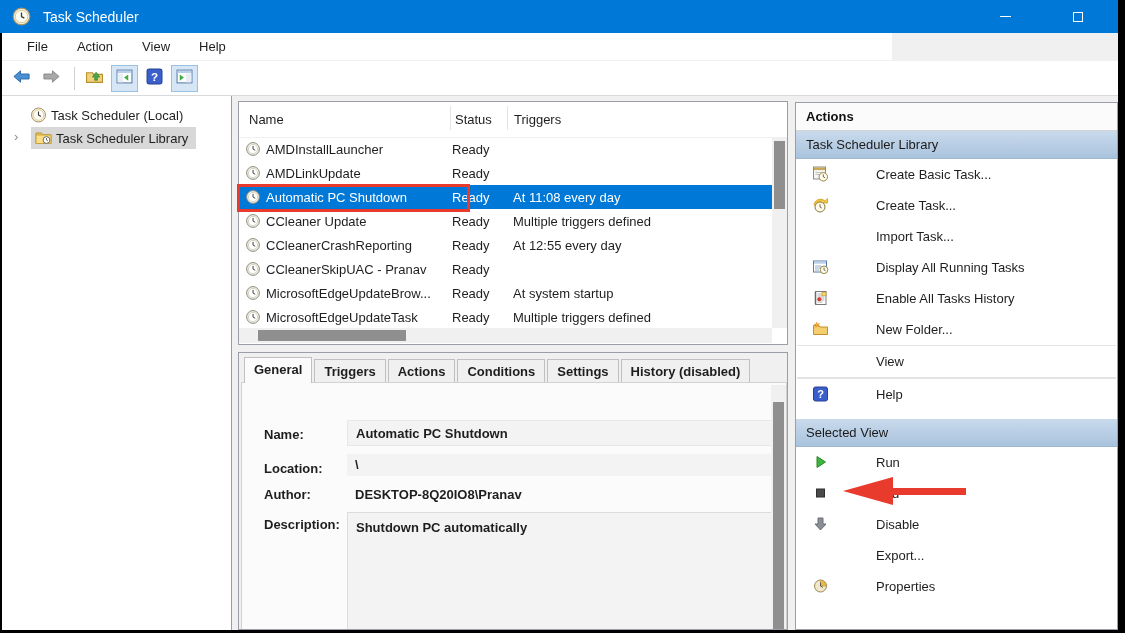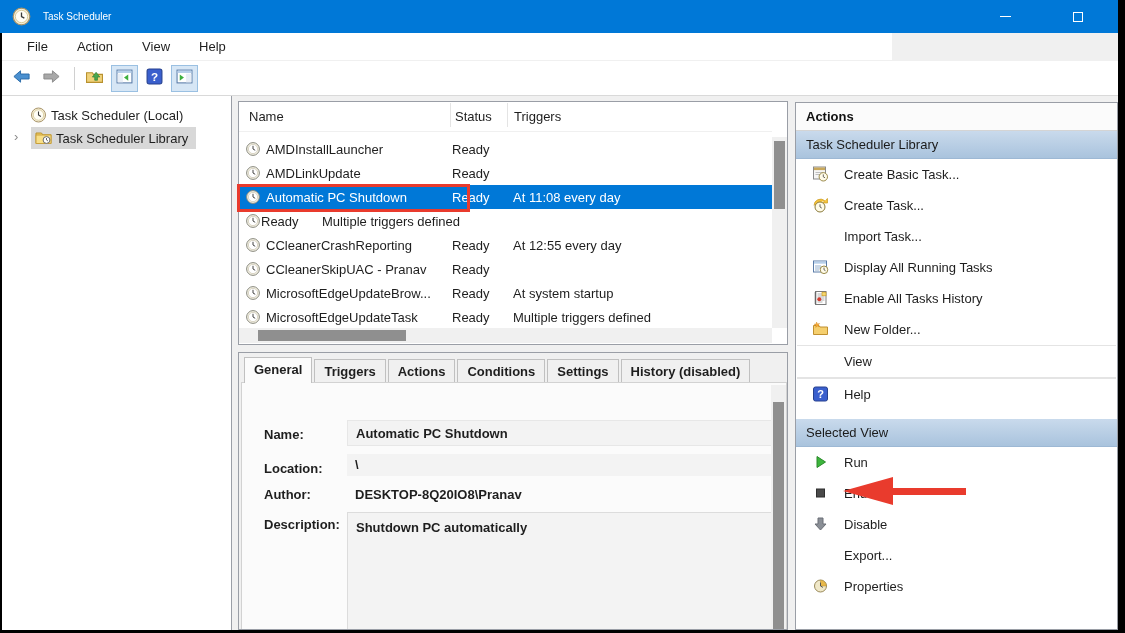--- a/index.html
+++ b/index.html
@@ -5,21 +5,21 @@
   * { margin:0; padding:0; box-sizing:border-box; }
   html,body { width:1125px; height:633px; overflow:hidden; background:#000;
               font-family:"Liberation Sans", sans-serif; }
   .window { position:absolute; left:0; top:0; width:1118px; height:630px; background:#f0f0f0; }
 
   
   .titlebar { position:absolute; left:0; top:0; width:1118px; height:33px; background:#0078D7;
               display:flex; align-items:center; color:#fff; }
   .titlebar-icon { width:19px; height:19px; margin-left:12px; display:inline-block; }
   .titlebar-icon svg { width:100%; height:100%; }
-  .titlebar-title { margin-left:12px; font-size:10px; }
+  .titlebar-title { margin-left:12px; font-size:14px; }
   .win-btn { position:absolute; top:0; width:40px; height:33px; display:flex; align-items:center; justify-content:center; }
   .btn-min { left:985px; }
   .btn-max { left:1058px; }
   .min-glyph { width:11px; height:1px; background:#fff; display:block; }
   .max-glyph { width:10px; height:10px; border:1px solid #fff; display:block; }
 
   
   .menubar { position:absolute; left:2px; top:33px; width:890px; height:28px; background:#fff;
              display:flex; align-items:center; padding-left:15px; border-bottom:1px solid #f0f0f0; }
   .menu-item { font-size:13px; color:#1e1e1e; padding:4px 10px; margin-right:9px; }
@@ -39,21 +39,21 @@
   .tree-row { position:absolute; display:flex; align-items:center; font-size:13px; color:#1e1e1e; height:22px; }
   .tree-root { left:24px; top:8px;text-align:center; }
   .tree-expander { position:absolute; left:12px; top:33px; color:#8a8a8a; font-size:13px; }
   .tree-child { left:29px; top:31px; background:#d8d8d8; padding-right:8px; }
   .tree-icon { width:17px; height:16px; display:inline-block; margin:0 4px; }
   .tree-icon svg { width:100%; height:100%; }
 
   
   .task-list-panel { position:absolute; left:238px; top:101px; width:550px; height:244px; background:#fff;
                      border:1px solid #9a9ea6; }
-  .list-header { position:absolute; left:0; top:0; width:533px; height:30px; background:#fff;
+  .list-header { position:absolute; left:0; top:0; width:533px; height:36px; background:#fff;
                  border-bottom:1px solid #f0f0f0; display:flex; align-items:center; font-size:13px; color:#1e1e1e; }
   .lh-name { padding-left:10px; width:212px; position:relative; }
   .lh-status { width:57px; position:relative; padding-left:4px; }
   .lh-triggers { flex:1; padding-left:6px; }
   .col-sep { position:absolute; right:0; top:-6px; height:24px; width:1px; background:#e4e4e4; }
   .list-rows { position:absolute; left:0; top:35px; width:533px; height:190px; overflow:hidden; }
   .task-row { display:flex; height:24px; align-items:center; font-size:13px; color:#1e1e1e; width:533px; }
   .task-row.selected { background:#0078D7; color:#fff; }
   .tr-icon { width:16px; height:16px; margin-left:6px; flex:none; }
   .tr-icon svg { width:100%; height:100%; }
@@ -90,21 +90,21 @@
   .vscroll2 .thumb { position:absolute; left:2px; top:17px; width:11px; bottom:0; background:#8f8f8f; }
 
   
   .actions-panel { position:absolute; left:795px; top:102px; width:323px; height:528px; background:#fff;
                    border:1px solid #9a9ea6; overflow:hidden; }
   .actions-title { height:28px; line-height:28px; padding-left:10px; font-size:13px; font-weight:bold; color:#111;
                    background:#fbfbfb; border-bottom:1px solid #d4d4d4; }
   .group-header { height:28px; line-height:28px; padding-left:10px; font-size:13px; color:#1b1b1b;
                   background:linear-gradient(#c9daec,#a9c3dd); border-bottom:1px solid #9db8d4; }
   .group-header.second { margin-top:9px; }
-  .action-item { height:31px; display:flex; align-items:center; font-size:13px; color:#1e1e1e; padding-left:16px; }
+  .action-item { height:31px; display:flex; align-items:center; font-size:13px; color:#1e1e1e; padding-left:16px;gap:32px; }
   .ai-icon { width:18px; height:17px; flex:none; margin-right:14px; }
   .ai-icon svg { width:17px; height:16px; }
   .action-sep { height:1px; background:#e4e4e4; margin:0 1px; }
 
   
   .red-box { position:absolute; left:237px; top:184px; width:233px; height:28px;
              border:3px solid #e93b2d; z-index:30; pointer-events:none; }
   .arrow-head { position:absolute; left:843px; top:477px; width:0; height:0; z-index:30;
                 border-top:14px solid transparent; border-bottom:14px solid transparent;
                 border-right:50px solid #e93b2d; }
@@ -242,20 +242,21 @@
           <span class="tr-name">Automatic PC Shutdown</span>
           <span class="tr-status">Ready</span>
           <span class="tr-triggers">At 11:08 every day</span>
         </div>
         <div class="task-row">
           <span class="tr-icon"><svg viewBox="0 0 16 16">
               <circle cx="8" cy="8" r="6.4" fill="#f4f2e4" stroke="#8a8a80"></circle>
               <circle cx="8" cy="8" r="4.6" fill="#fff" stroke="#b8b09a" stroke-width="0.5"></circle>
               <path d="M8 4.8V8l2.2 1.3" stroke="#444" stroke-width="1" fill="none"></path>
             </svg></span>
+          <span class="tr-name">CCleaner Update</span>
           <span class="tr-status">Ready</span>
           <span class="tr-triggers">Multiple triggers defined</span>
         </div>
         <div class="task-row">
           <span class="tr-icon"><svg viewBox="0 0 16 16">
               <circle cx="8" cy="8" r="6.4" fill="#f4f2e4" stroke="#8a8a80"></circle>
               <circle cx="8" cy="8" r="4.6" fill="#fff" stroke="#b8b09a" stroke-width="0.5"></circle>
               <path d="M8 4.8V8l2.2 1.3" stroke="#444" stroke-width="1" fill="none"></path>
             </svg></span>
           <span class="tr-name">CCleanerCrashReporting</span>

